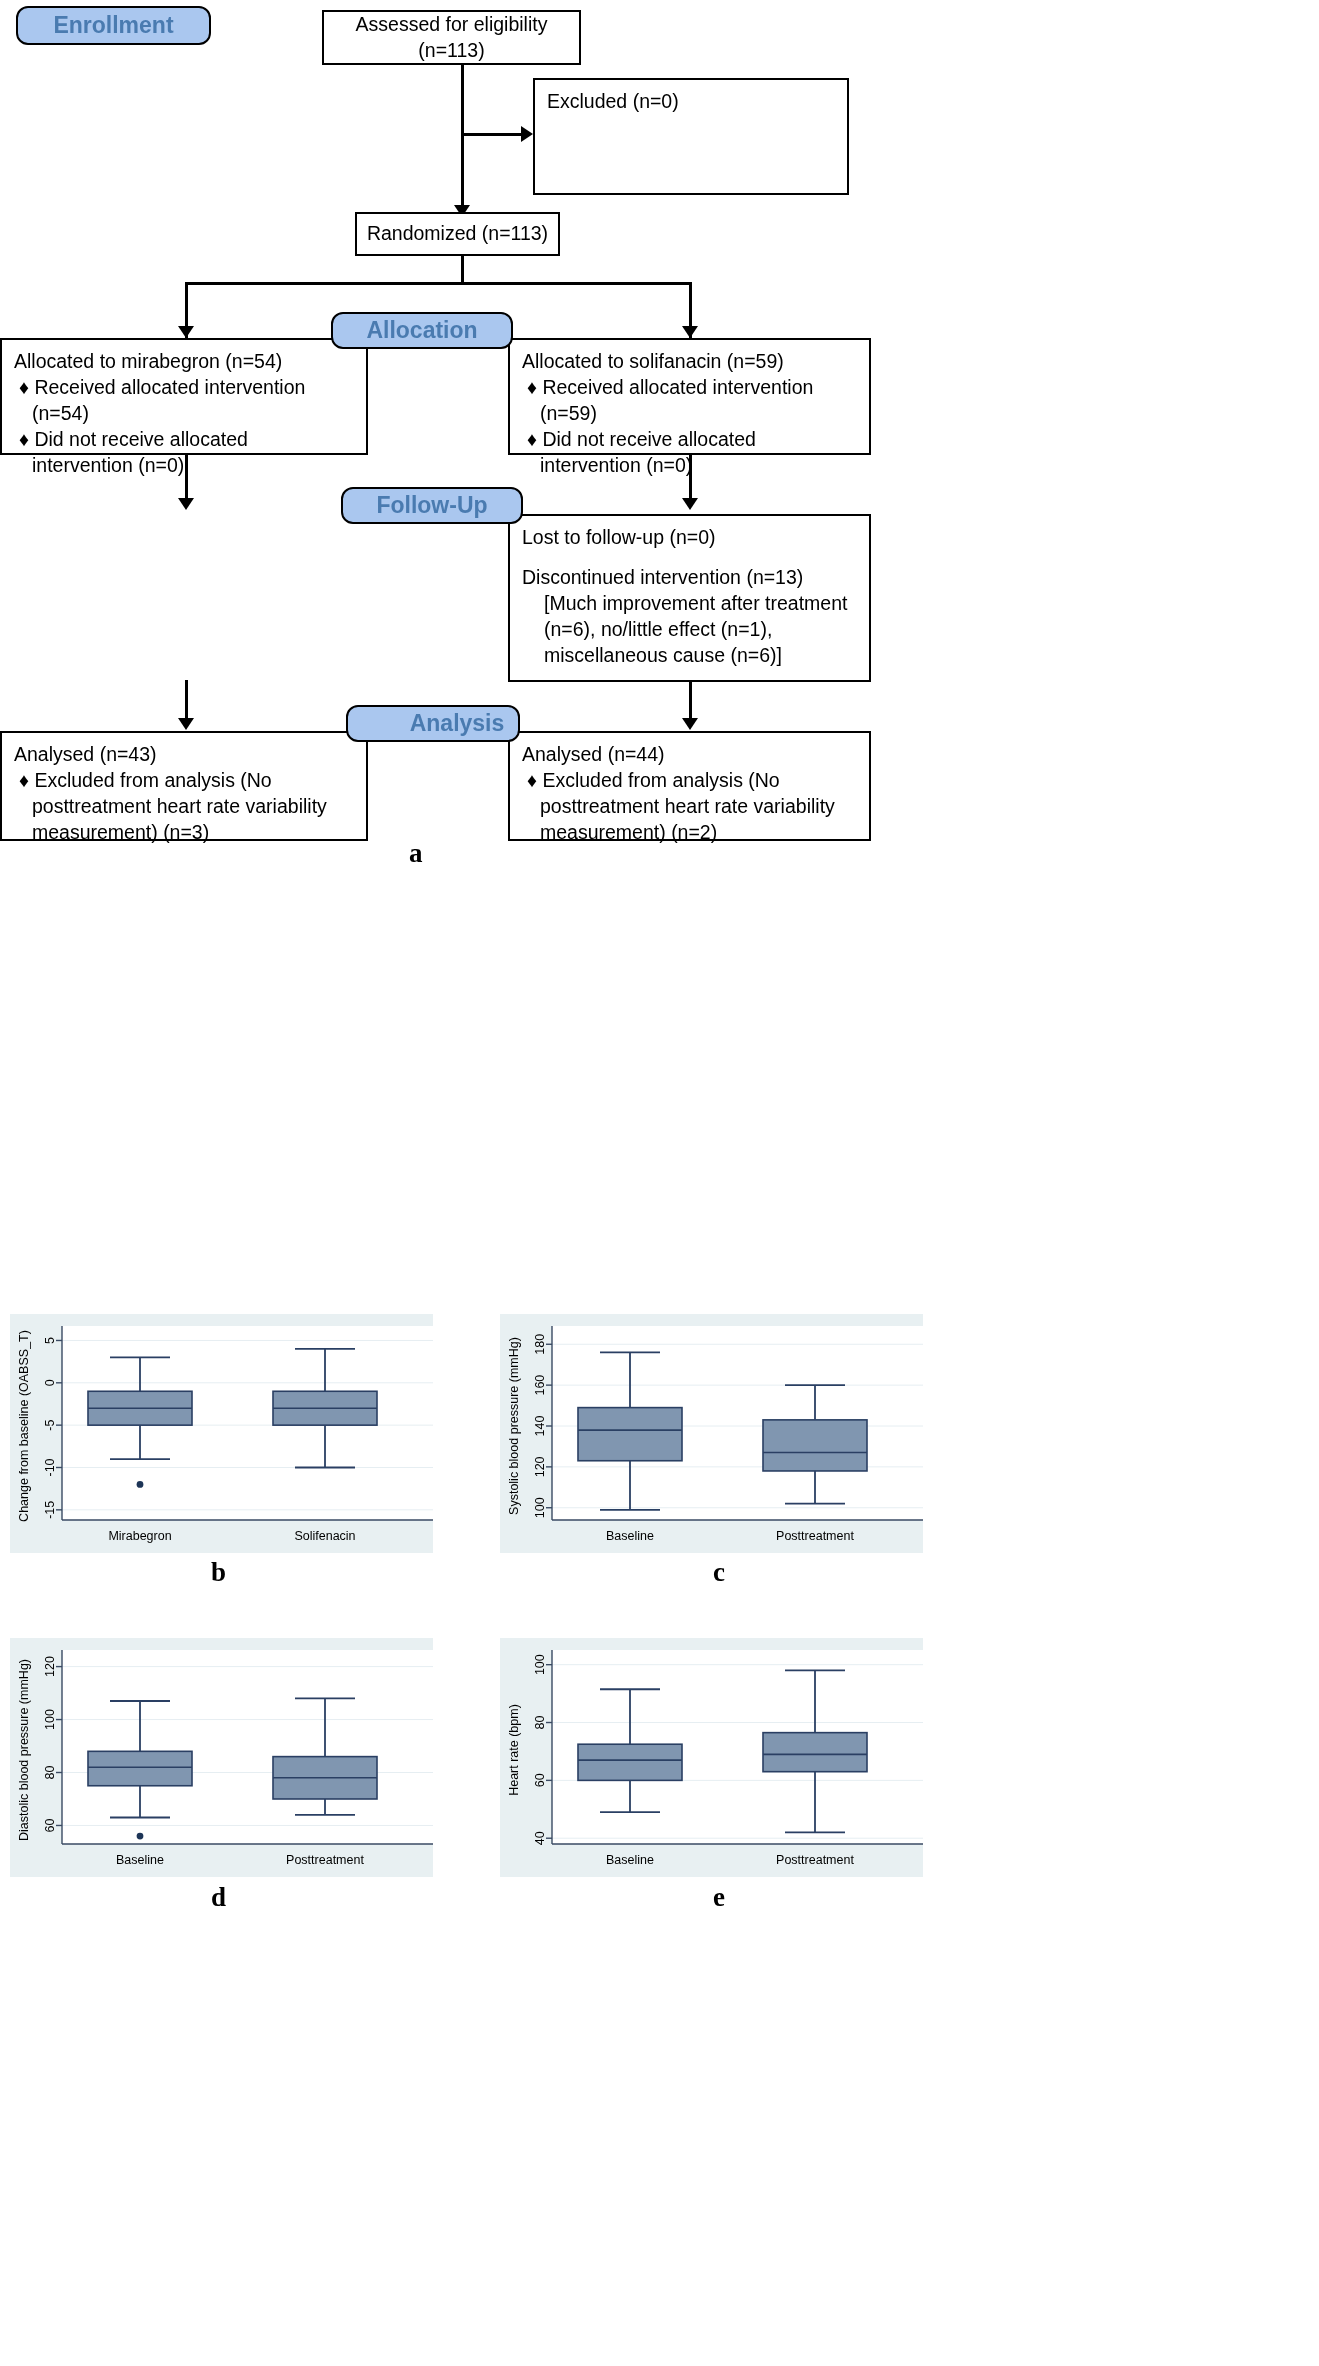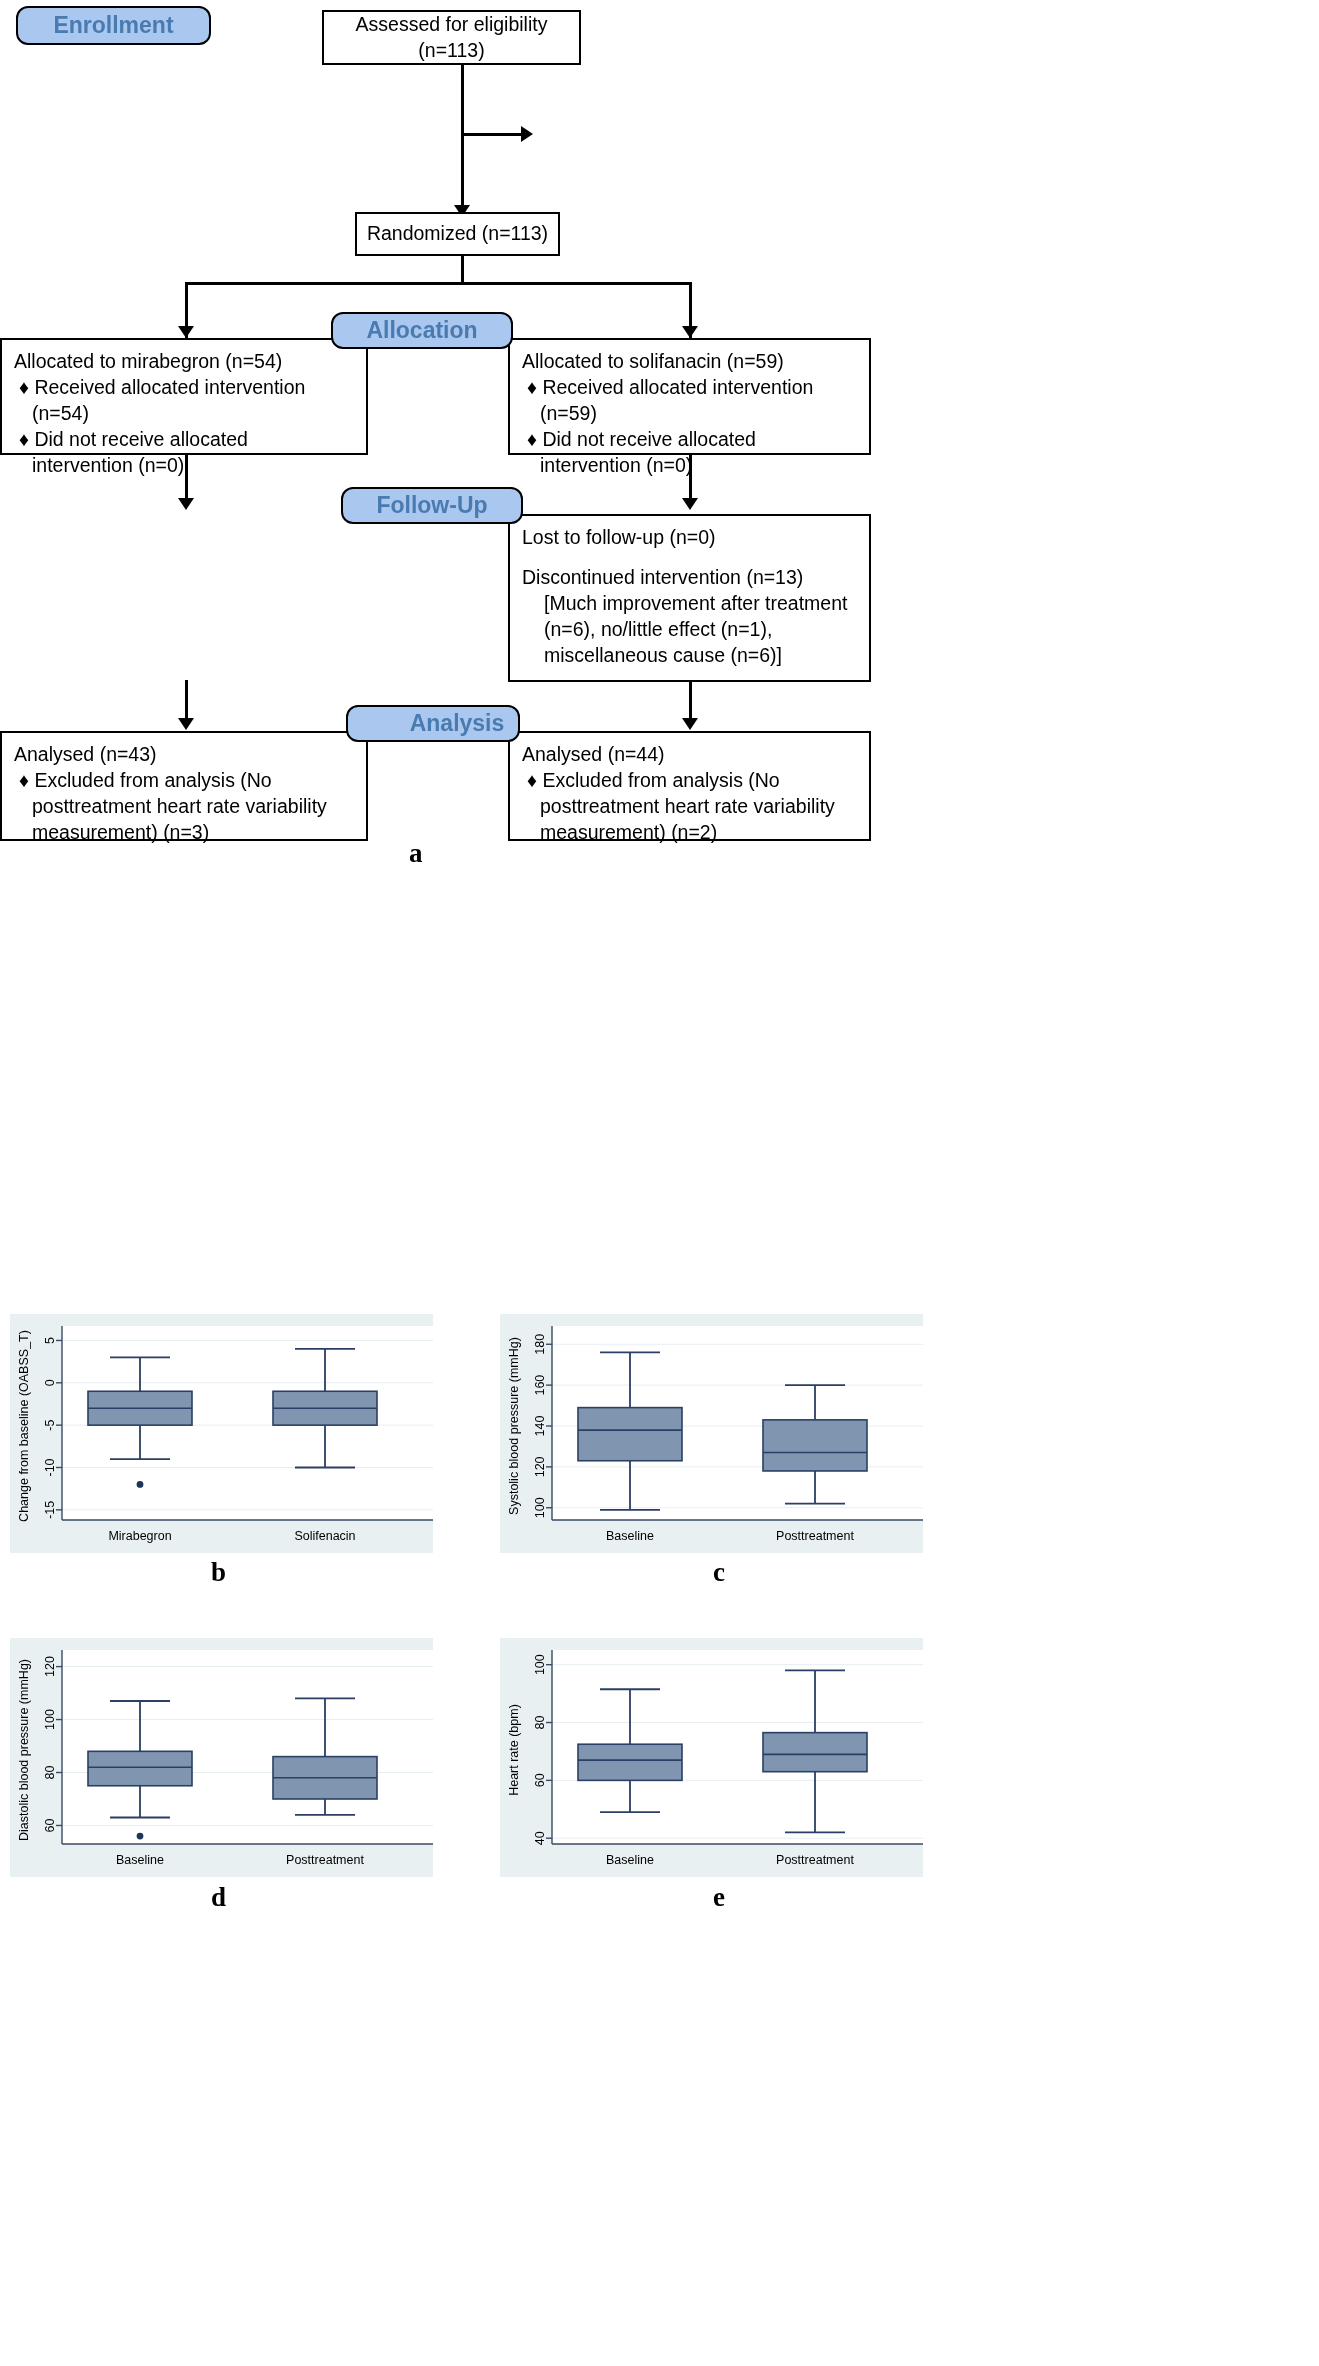--- a/index.html
+++ b/index.html
@@ -81,20 +81,23 @@
       <span>Follow-Up</span>
     </div>
     <div class="stage" style="left:346px;top:705px;width:174px;height:37px;padding-left:48px;">
       <span>Analysis</span>
     </div>
 
     <div class="fbox center" style="left:322px;top:10px;width:259px;height:55px;">
       <span>Assessed for eligibility (n=113)</span>
     </div>
 
+    <div class="fbox" style="left:533px;top:78px;width:316px;height:117px;">
+      <span class="ln">Excluded (n=0)</span>
+    </div>
 
     <div class="fbox center" style="left:355px;top:212px;width:205px;height:44px;">
       <span>Randomized (n=113)</span>
     </div>
 
     <div class="fbox" style="left:0px;top:338px;width:368px;height:117px;">
       <span class="ln">Allocated to mirabegron (n=54)</span>
       <span class="bul"><span>♦</span> <span>Received allocated intervention (n=54)</span></span>
       <span class="bul"><span>♦</span> <span>Did not receive allocated intervention (n=0)</span></span>
     </div>

